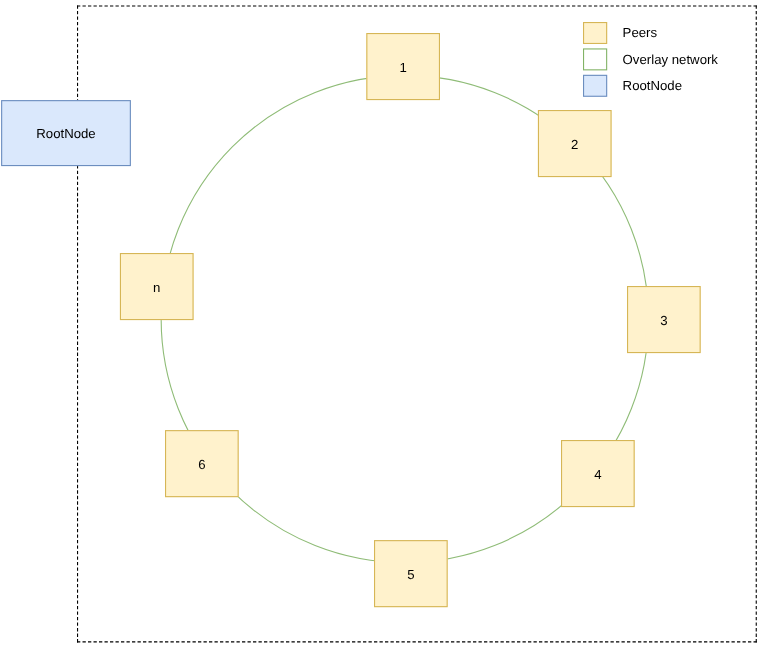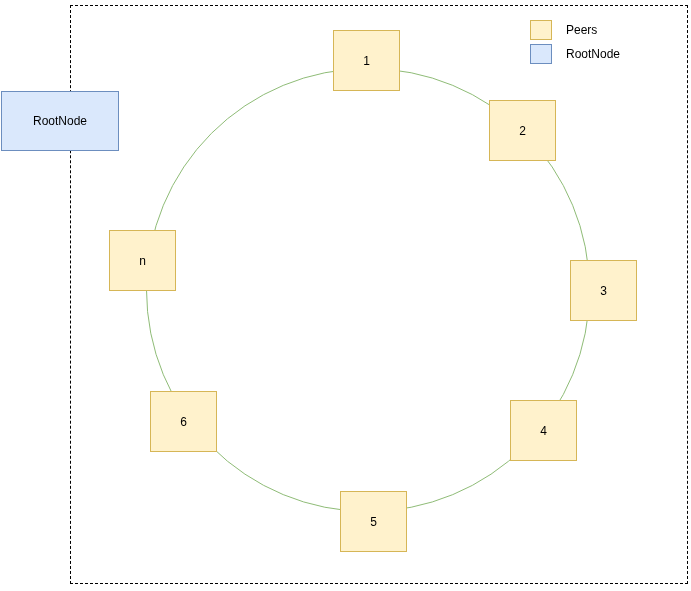--- a/index.html
+++ b/index.html
@@ -129,18 +129,22 @@
   <div class="rootnode">
     <span>RootNode</span>
   </div>
 
   <div class="legend">
     <div class="legend-row">
       <span class="swatch sw-peers"></span>
       <span class="legend-label">Peers</span>
     </div>
     <div class="legend-row">
+      <span class="swatch sw-overlay"></span>
+      <span class="legend-label">Overlay network</span>
+    </div>
+    <div class="legend-row">
       <span class="swatch sw-root"></span>
       <span class="legend-label">RootNode</span>
     </div>
   </div>
 
 </div>
 
 </body></html>

